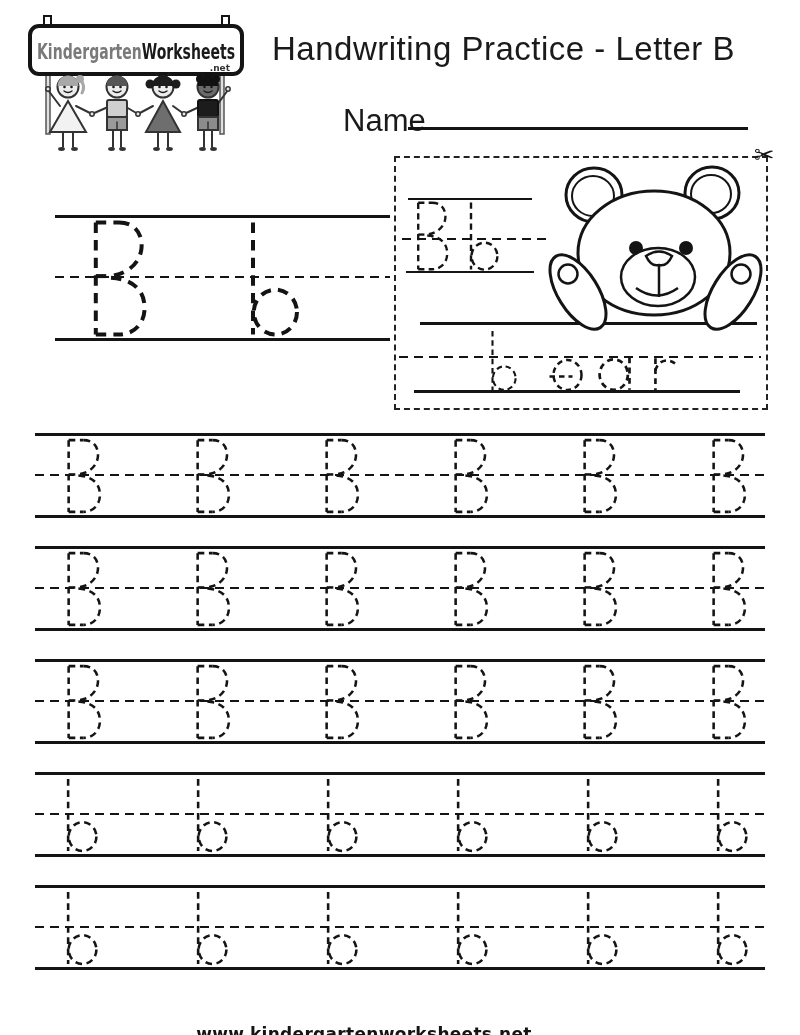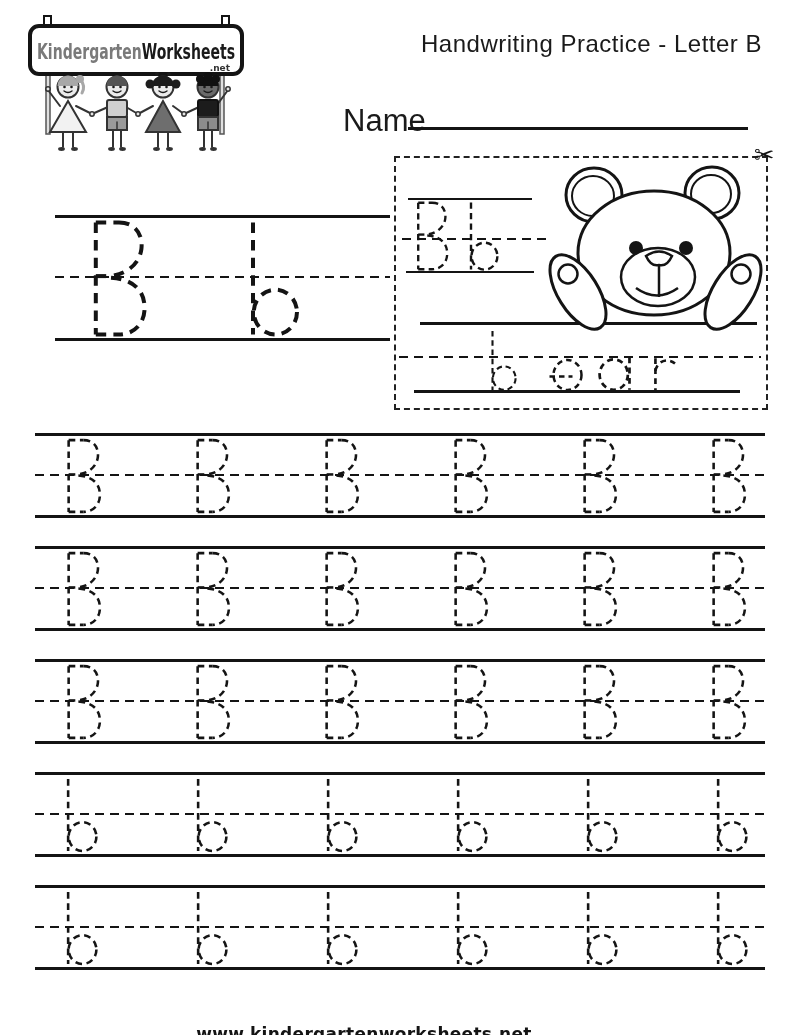--- a/index.html
+++ b/index.html
@@ -12,21 +12,21 @@
   
   .solid-line{position:absolute;height:3px;background:#141414;}
   .thin-line{position:absolute;height:2px;background:#141414;}
   .dash-line{
     position:absolute;height:2px;
     background:repeating-linear-gradient(to right,#141414 0 9px,transparent 9px 15px);
   }
   
   .page-title{
     position:absolute;left:272px;top:30px;width:490px;
-    font-size:24px;letter-spacing:.5px;text-align:right;color:#1a1a1a;
+    font-size:33px;letter-spacing:.5px;text-align:left;color:#1a1a1a;
   }
   .name-label{position:absolute;left:343px;top:103px;font-size:31px;color:#1a1a1a;}
   
   .cut-card{
     position:absolute;left:394px;top:156px;width:370px;height:250px;
     border:2px dashed #222;background:transparent;
   }
   .scissors{
     position:absolute;left:750px;top:141px;width:28px;height:28px;
     font-size:24px;line-height:28px;color:#141414;text-align:center;

